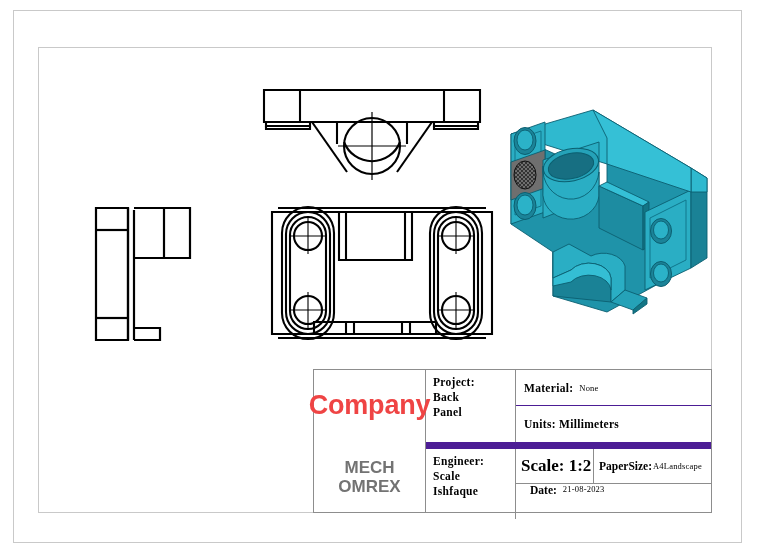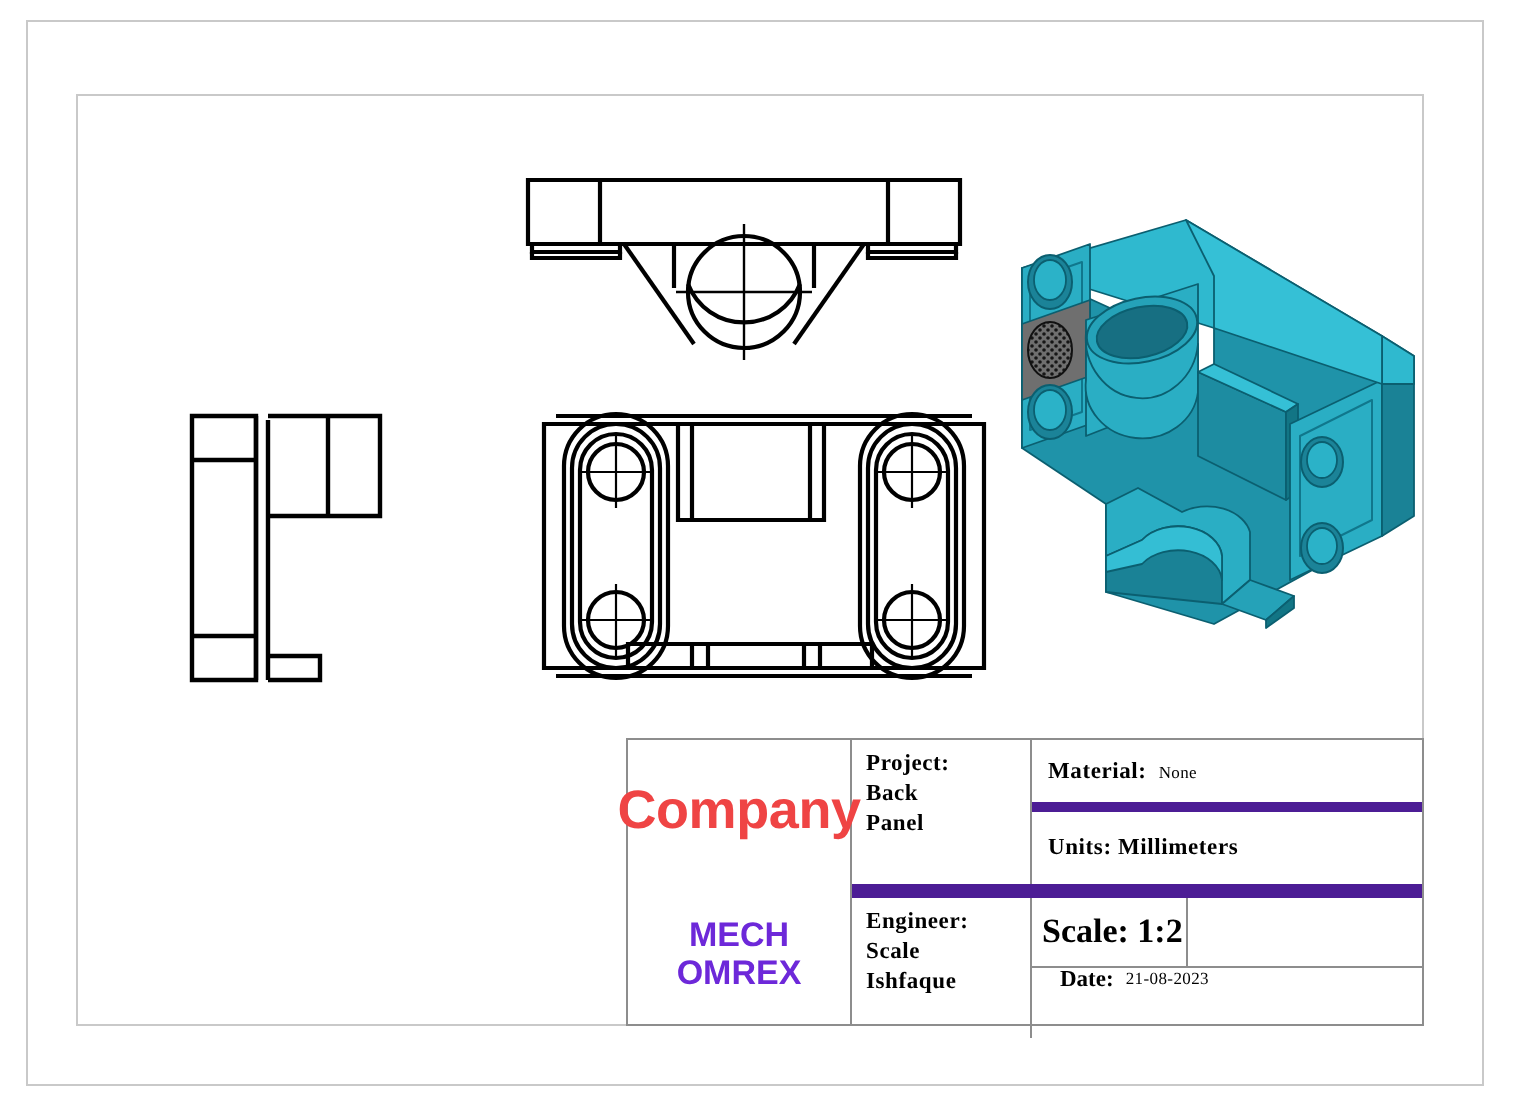--- a/index.html
+++ b/index.html
@@ -70,21 +70,21 @@
     height: 70px;
   }
   .company-name {
     color: #ef4444;
     font-family: "Liberation Sans", sans-serif;
     font-weight: bold;
     font-size: 27px;
     letter-spacing: -0.2px;
   }
   .company-sub {
-    color: #6d28d9;
+    color: #737373;
     font-family: "Liberation Sans", sans-serif;
     font-weight: bold;
     font-size: 17px;
     line-height: 19px;
   }
   .tb-col-rest {
     flex: 1;
     display: flex;
     flex-direction: column;
   }
@@ -110,21 +110,21 @@
   }
   .tb-cell {
     display: flex;
     align-items: center;
     padding-left: 8px;
     font-size: 11.5px;
     font-weight: bold;
     letter-spacing: 0.3px;
     box-sizing: border-box;
   }
-  .tb-material { height: 36px; border-bottom: 5px solid #4c1d95; }
+  .tb-material { height: 36px; border-bottom: 1px solid #4c1d95; }
   .tb-units { height: 36px; }
   .tb-scale-row {
     display: flex;
     height: 34px;
     border-bottom: 1px solid #8d8d8d;
   }
   .tb-scale {
     width: 78px;
     box-sizing: border-box;
     border-right: 1px solid #8d8d8d;
@@ -360,20 +360,24 @@
         <div class="tb-project">
           <div>Engineer:</div>
           <div>Scale</div>
           <div>Ishfaque</div>
         </div>
         <div class="tb-right-stack">
           <div class="tb-scale-row">
             <div class="tb-scale">
               <span>Scale: 1:2</span>
             </div>
+            <div class="tb-papersize">
+              <span>PaperSize:</span>
+              <span class="val val-tight">A4Landscape</span>
+            </div>
           </div>
           <div class="tb-date">
             <span>Date:</span>
             <span class="val">21-08-2023</span>
           </div>
         </div>
       </div>
 
     </div>
   </div>

